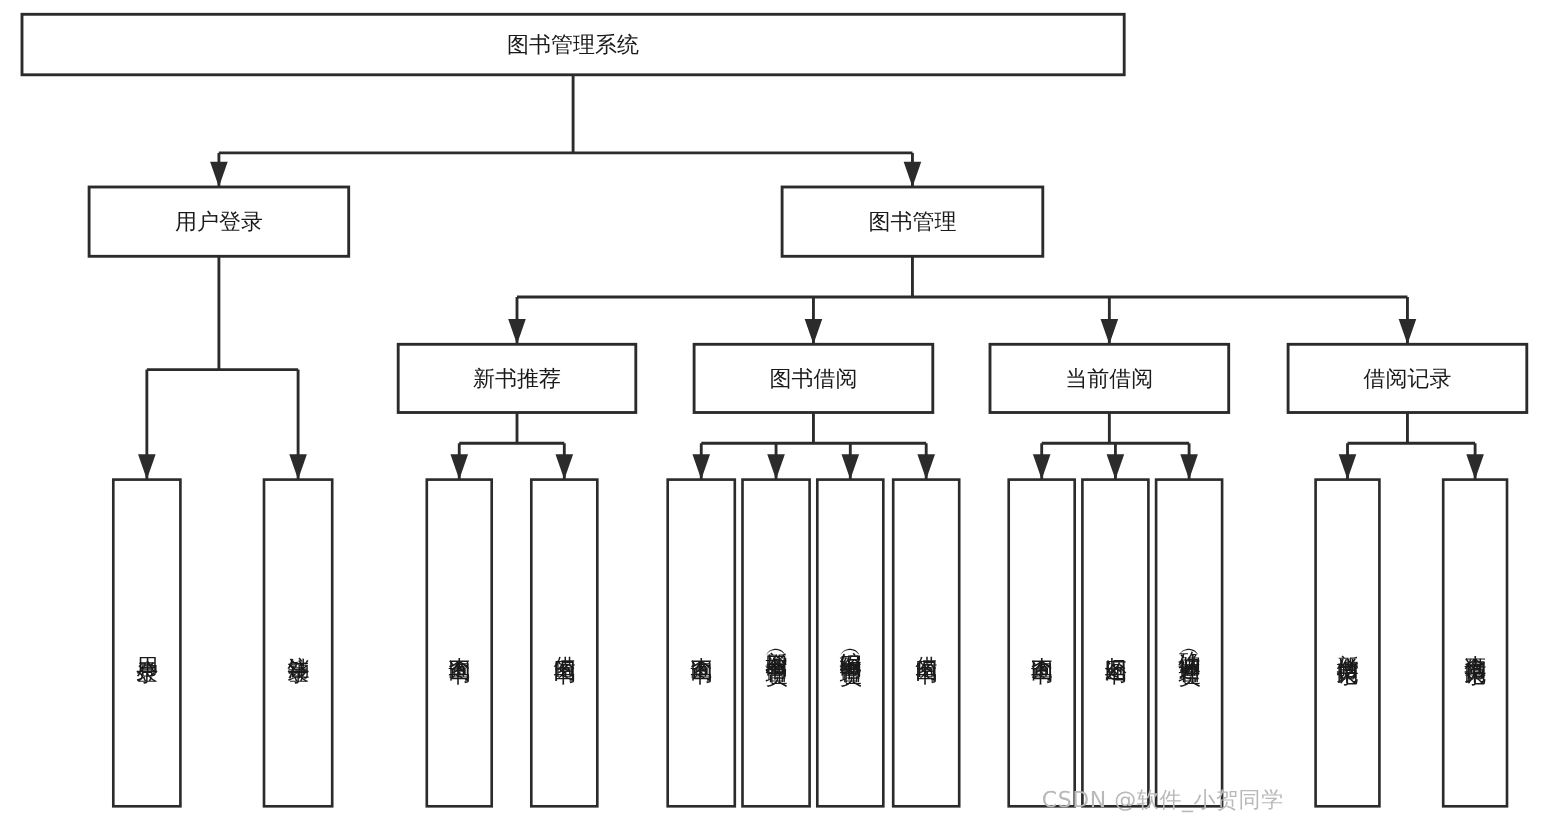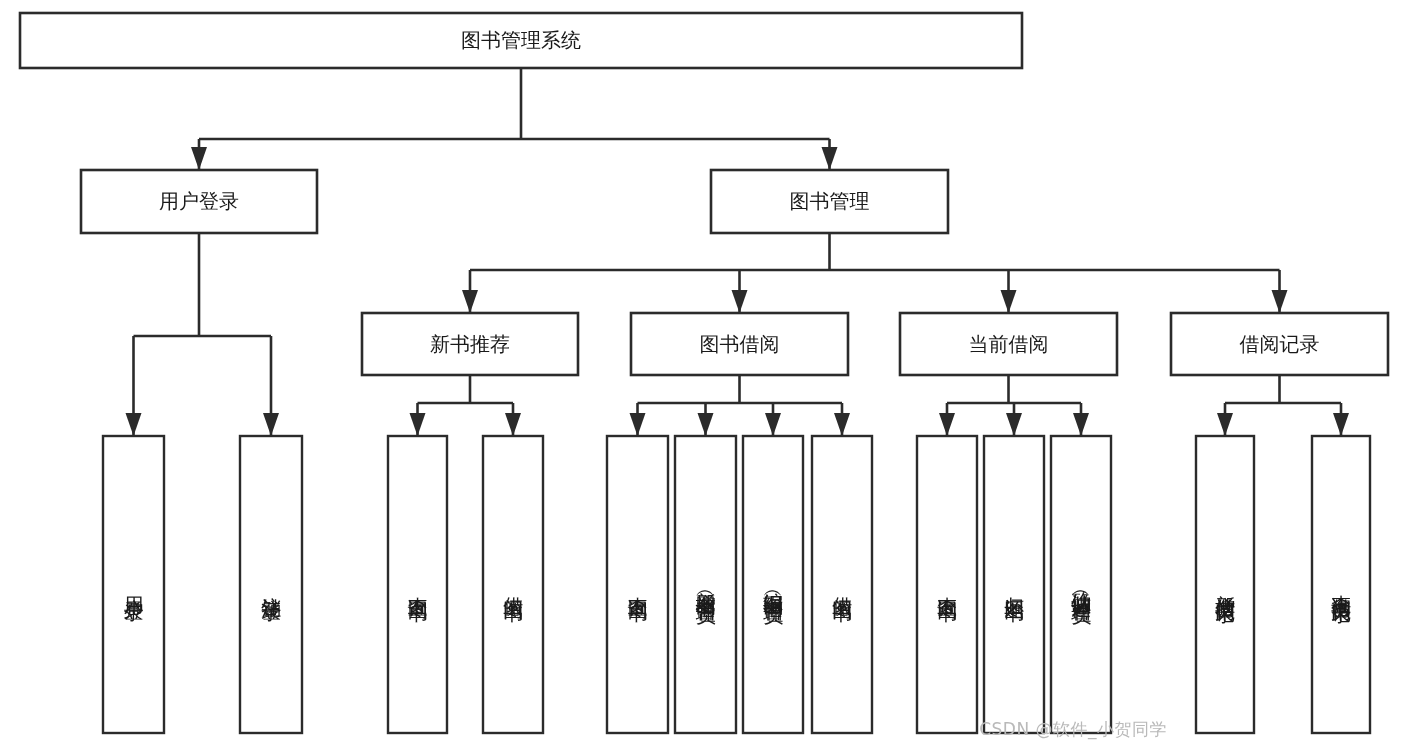--- a/index.html
+++ b/index.html
@@ -68,21 +68,21 @@
     letter-spacing: 2px;
     color: #1a1a1a;
     white-space: nowrap;
     text-align: center;
   }
   .watermark {
     position: absolute;
     right: 8px;
     bottom: 6px;
     font-family: "DejaVu Sans", "Liberation Sans", sans-serif;
-    font-size: 17px;
+    font-size: 20px;
     color: #b9b9b9;
     letter-spacing: 0.5px;
     user-select: none;
     white-space: nowrap;
   }
 </style>
 </head>
 <body>
 
 <div id="diagram-root">

